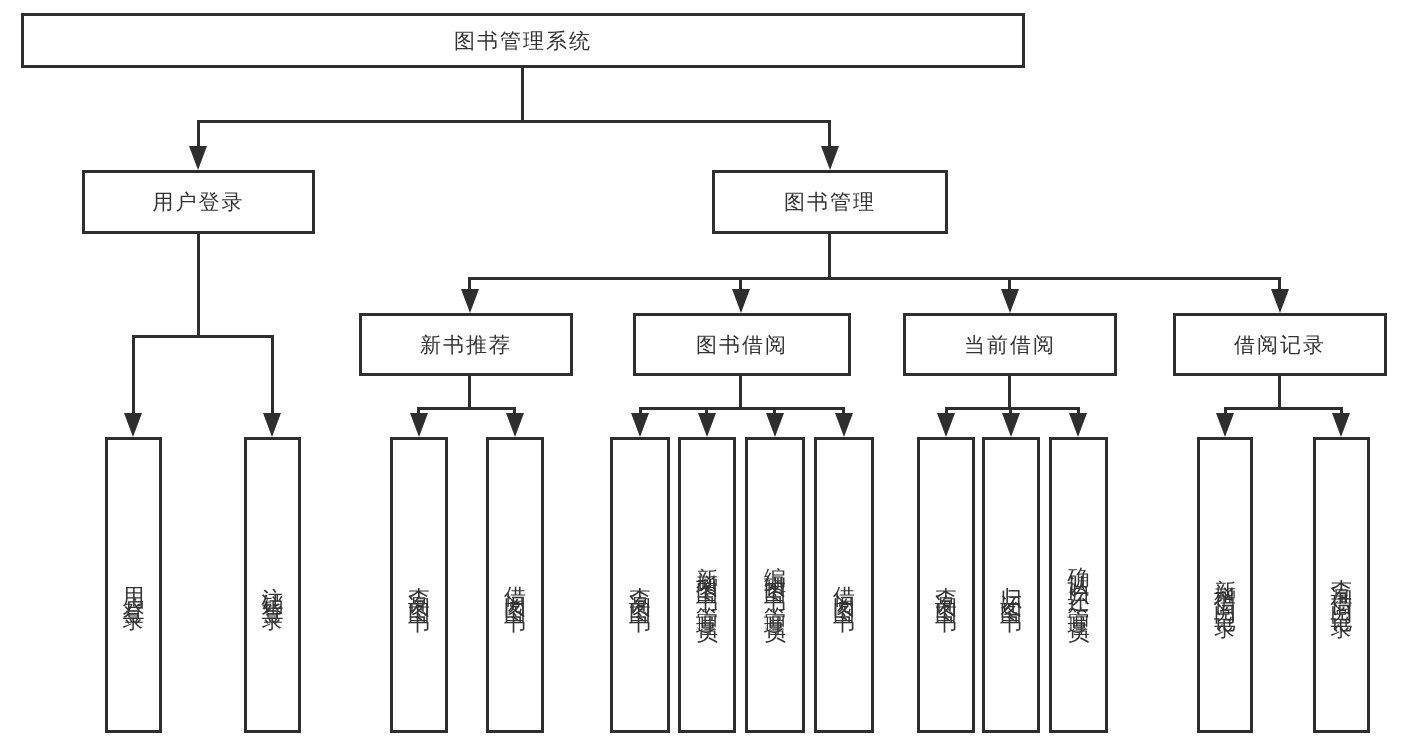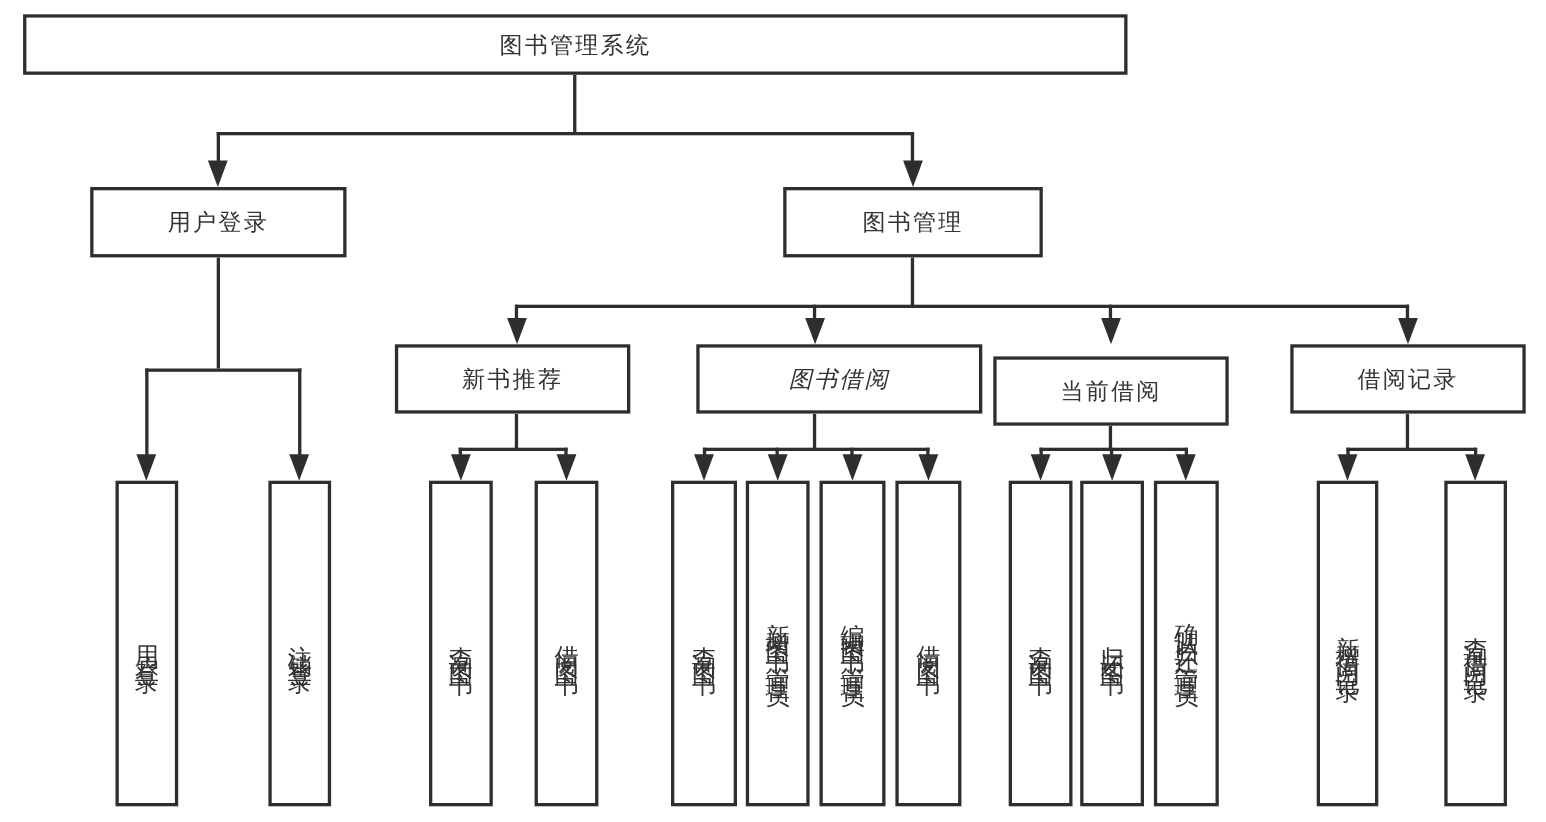--- a/index.html
+++ b/index.html
@@ -75,24 +75,24 @@
   <div class="vline" style="left:739px;top:277px;height:16px;"></div>
   <div class="arrow" style="left:732px;top:289px;"></div>
   <div class="vline" style="left:1008px;top:277px;height:16px;"></div>
   <div class="arrow" style="left:1001px;top:289px;"></div>
   <div class="vline" style="left:1278px;top:277px;height:16px;"></div>
   <div class="arrow" style="left:1271px;top:289px;"></div>
 
   <div class="box" style="left:359px;top:313px;width:214px;height:63px;">
     <span>新书推荐</span>
   </div>
-  <div class="box" style="left:633px;top:313px;width:260px;height:63px;font-style:italic;">
+  <div class="box" style="left:633px;top:313px;width:218px;height:63px;">
     <span>图书借阅</span>
   </div>
-  <div class="box" style="left:903px;top:324px;width:214px;height:63px;">
+  <div class="box" style="left:903px;top:313px;width:214px;height:63px;">
     <span>当前借阅</span>
   </div>
   <div class="box" style="left:1173px;top:313px;width:214px;height:63px;">
     <span>借阅记录</span>
   </div>
 
   <div class="vline" style="left:468px;top:376px;height:34px;"></div>
   <div class="hline" style="left:417px;top:407px;width:99px;"></div>
   <div class="vline" style="left:417px;top:407px;height:10px;"></div>
   <div class="arrow" style="left:410px;top:413px;"></div>

